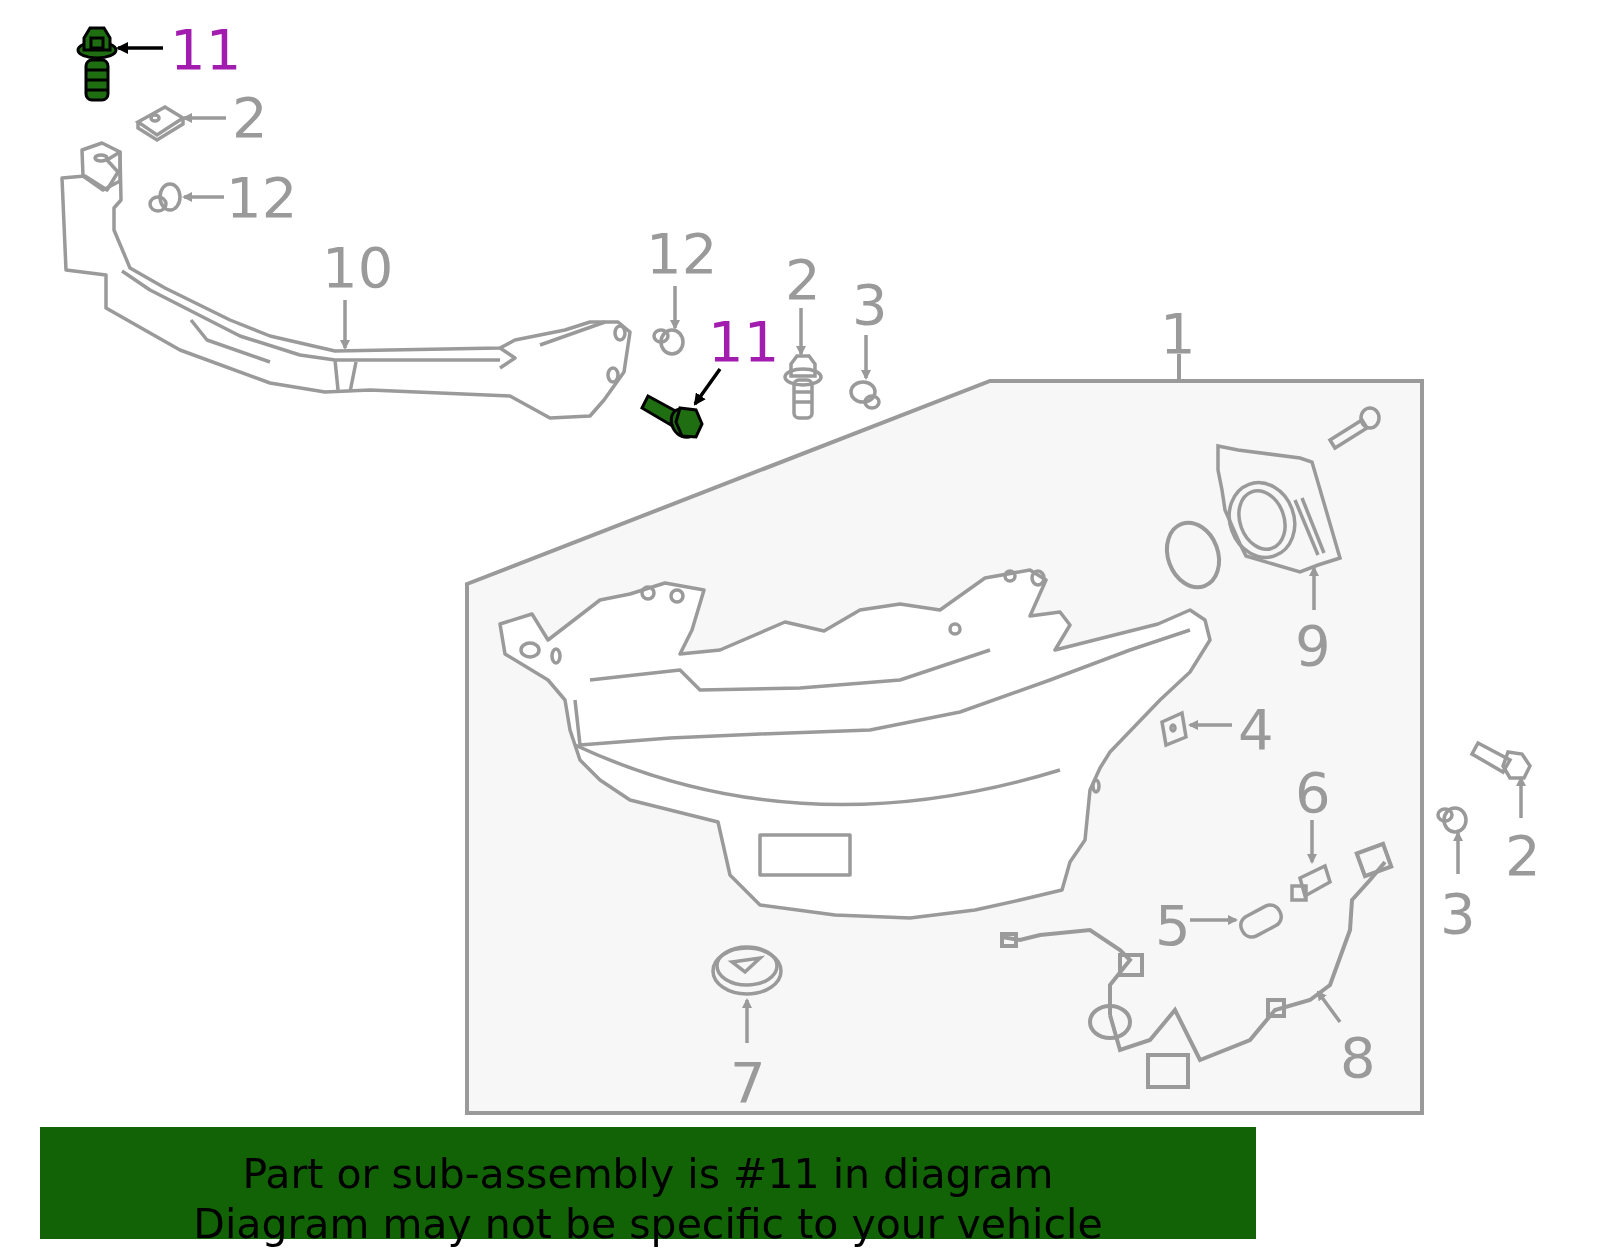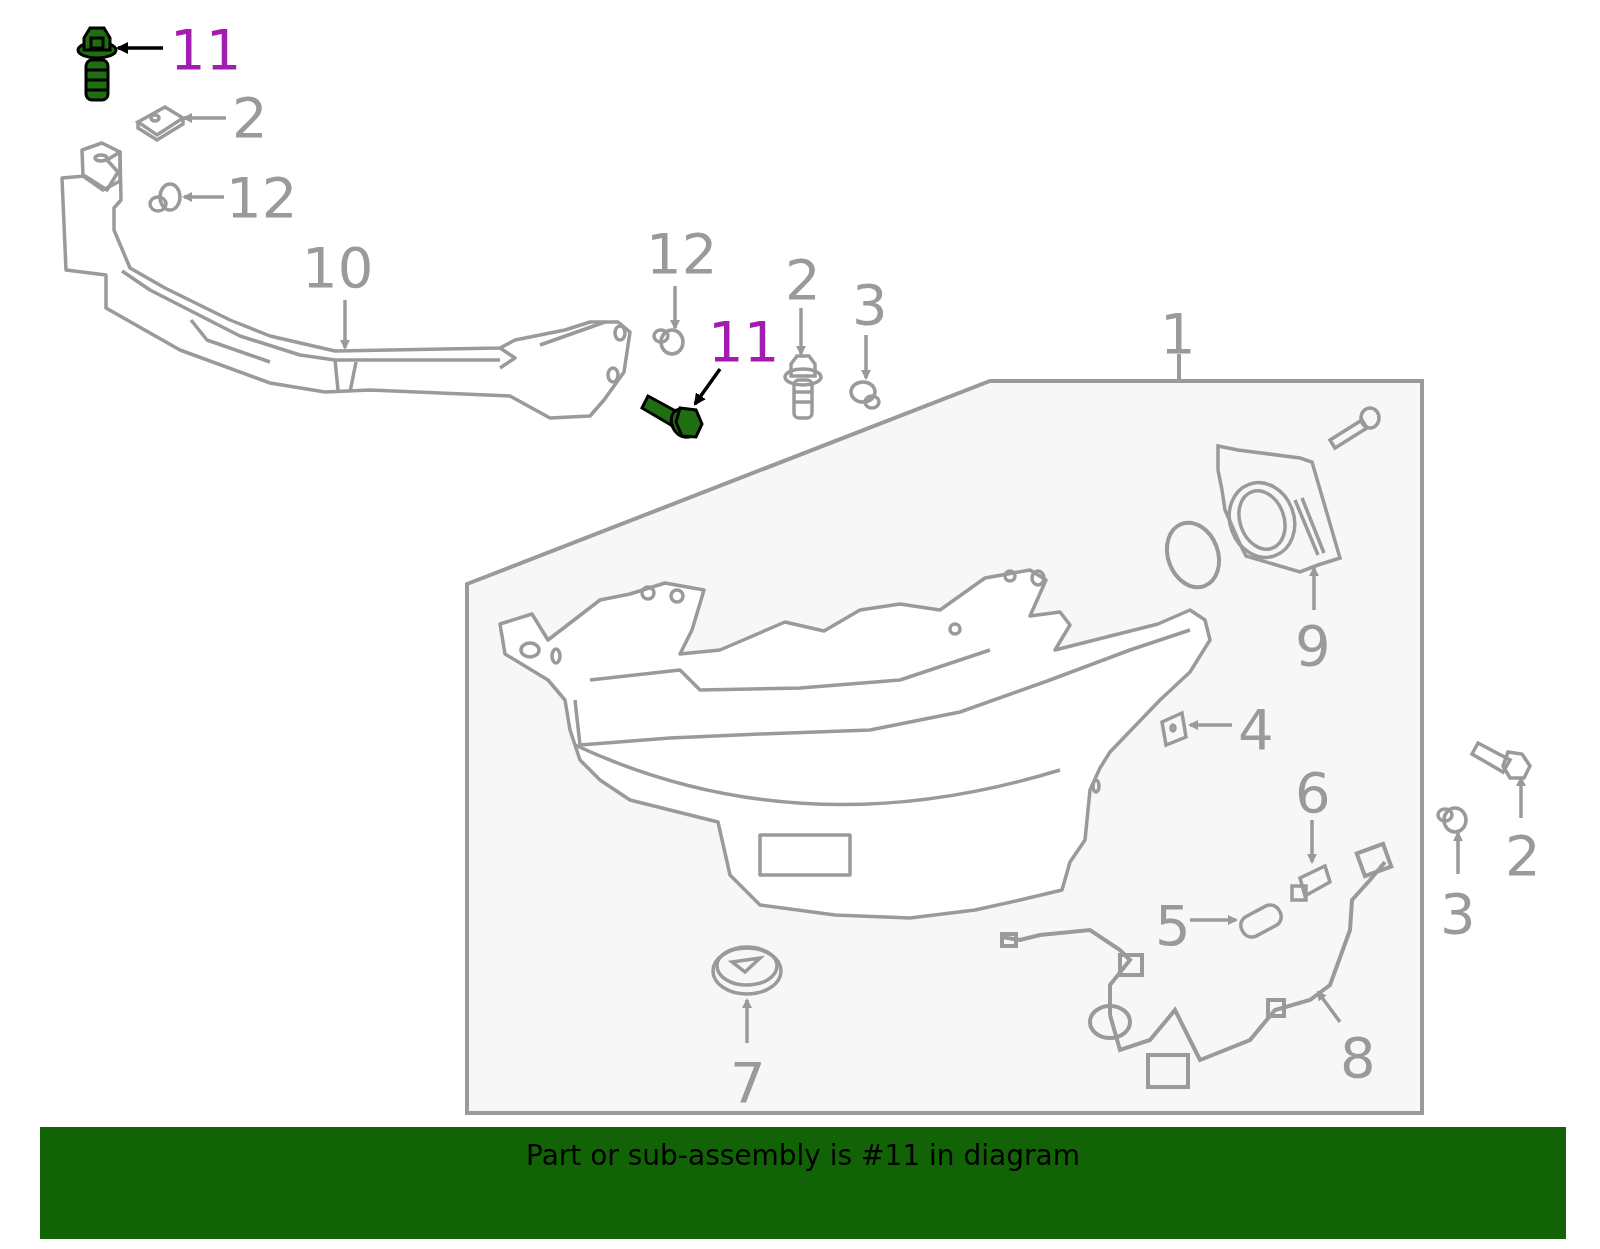--- a/index.html
+++ b/index.html
@@ -1,20 +1,20 @@
 <!DOCTYPE html>
 <html><head>
 <meta charset="utf-8">
 <style>
   html, body { margin: 0; padding: 0; background: #ffffff; }
   body { width: 1600px; height: 1249px; position: relative; overflow: hidden; font-family: "DejaVu Sans", sans-serif; }
   #diagram { position: absolute; left: 0; top: 0; width: 1600px; height: 1249px; }
   .callout { position: absolute; font-family: "DejaVu Sans", sans-serif; font-size: 56px; line-height: 1; color: #9a9a9a; white-space: nowrap; }
   .callout.hl { color: #a21caf; }
-  #banner { position: absolute; left: 40px; top: 1127px; width: 1526px; height: 112px; background: #116306; color: #000; text-align: center; font-family: "DejaVu Sans", sans-serif; font-size: 28px; line-height: 50px; padding-top: 4px; box-sizing: border-box; }
+  #banner { position: absolute; left: 40px; top: 1127px; width: 1216px; height: 112px; background: #116306; color: #000; text-align: center; font-family: "DejaVu Sans", sans-serif; font-size: 41px; line-height: 50px; padding-top: 22px; box-sizing: border-box; }
   #banner div { white-space: nowrap; }
 </style>
 </head>
 <body>
 
 <svg id="diagram" viewBox="0 0 1600 1249" xmlns="http://www.w3.org/2000/svg">
   <defs>
     <marker id="arrG" markerWidth="10" markerHeight="10" refX="8" refY="5" orient="auto" markerUnits="userSpaceOnUse">
       <path d="M0,0 L10,5 L0,10 Z" fill="#9a9a9a"></path>
     </marker>
@@ -174,30 +174,31 @@
     <line x1="1340" y1="1022" x2="1318" y2="992" stroke="#9a9a9a" marker-end="url(#arrG)"></line>
     <line x1="747" y1="1043" x2="747" y2="1000" stroke="#9a9a9a" marker-end="url(#arrG)"></line>
     <line x1="1458" y1="874" x2="1458" y2="833" stroke="#9a9a9a" marker-end="url(#arrG)"></line>
     <line x1="1521" y1="818" x2="1521" y2="778" stroke="#9a9a9a" marker-end="url(#arrG)"></line>
   </g>
 </svg>
 
 <div class="callout hl" style="left:170px; top:22px;">11</div>
 <div class="callout" style="left:232px; top:90px;">2</div>
 <div class="callout" style="left:226px; top:170px;">12</div>
-<div class="callout" style="left:302px; top:240px;">10</div>
+<div class="callout" style="left:322px; top:240px;">10</div>
 <div class="callout" style="left:646px; top:226px;">12</div>
 <div class="callout hl" style="left:708px; top:314px;">11</div>
 <div class="callout" style="left:785px; top:252px;">2</div>
 <div class="callout" style="left:852px; top:277px;">3</div>
 <div class="callout" style="left:1160px; top:306px;">1</div>
 <div class="callout" style="left:1295px; top:618px;">9</div>
 <div class="callout" style="left:1238px; top:702px;">4</div>
 <div class="callout" style="left:1295px; top:765px;">6</div>
 <div class="callout" style="left:1155px; top:898px;">5</div>
 <div class="callout" style="left:1340px; top:1030px;">8</div>
 <div class="callout" style="left:730px; top:1055px;">7</div>
 <div class="callout" style="left:1440px; top:886px;">3</div>
 <div class="callout" style="left:1505px; top:828px;">2</div>
 
 <div id="banner">
   <div>Part or sub-assembly is #11 in diagram</div>
+  <div>Diagram may not be specific to your vehicle</div>
 </div>
 
 </body></html>

